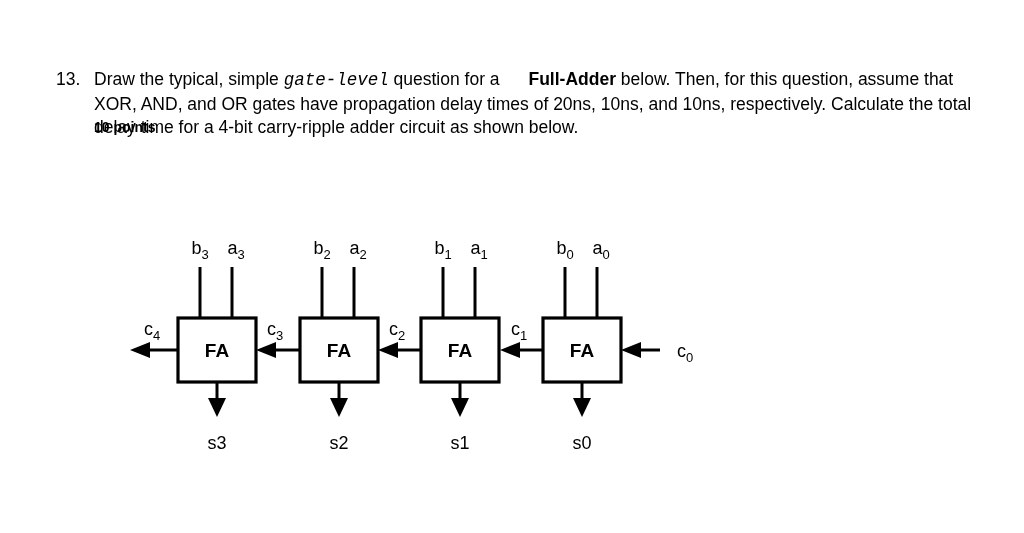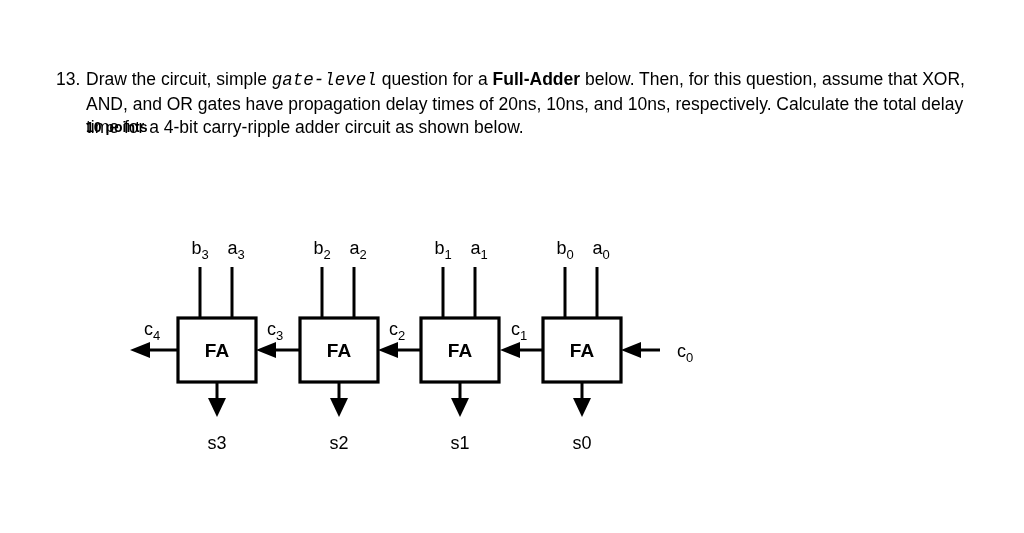--- a/index.html
+++ b/index.html
@@ -21,40 +21,42 @@
   
   .question {
     position: absolute;
     left: 56px;
     top: 68px;
     width: 916px;
   }
   .q-row {
     display: flex;
     align-items: flex-start;
+    gap: 8px;
   }
   .q-number {
     flex: 0 0 auto;
     width: 30px;
     font-size: 17.5px;
     line-height: 23.5px;
     white-space: nowrap;
   }
   .q-body {
     flex: 1 1 auto;
     font-size: 17.5px;
     line-height: 23.5px;
     text-align: left;
   }
   .q-body .em {
     font-style: italic;
     font-family: Liberation Mono, monospace;
   }
   .q-body .strong {
     font-weight: bold;
+    margin-left: 24px;
   }
   .points {
     display: block;
     text-align: left;
     font-weight: bold;
     font-size: 14px;
     line-height: 23.5px;
     margin-top: -23.5px;
   }
 
@@ -102,21 +104,21 @@
     fill: #000000;
   }
 </style>
 </head>
 <body>
 
 <div class="question">
   <div class="q-row">
     <div class="q-number">13.</div>
     <div class="q-body">
-      <span>Draw the circuit, simple </span><span class="em">gate-level</span><span> question for a </span><span class="strong">Full-Adder</span><span> below. Then, for this question, assume that XOR, AND, and OR gates have propagation delay times of 20ns, 10ns, and 10ns, respectively. Calculate the total delay time for a 4-bit carry-ripple adder circuit as shown below.</span>
+      <span>Draw the typical, simple </span><span class="em">gate-level</span><span> question for a </span><span class="strong">Full-Adder</span><span> below. Then, for this question, assume that XOR, AND, and OR gates have propagation delay times of 20ns, 10ns, and 10ns, respectively. Calculate the total delay time for a 4-bit carry-ripple adder circuit as shown below.</span>
       <span class="points">10 points</span>
     </div>
   </div>
 </div>
 
 <div class="diagram">
 <svg width="1024" height="533" viewBox="0 0 1024 533" xmlns="http://www.w3.org/2000/svg">
 
   <g>
 

